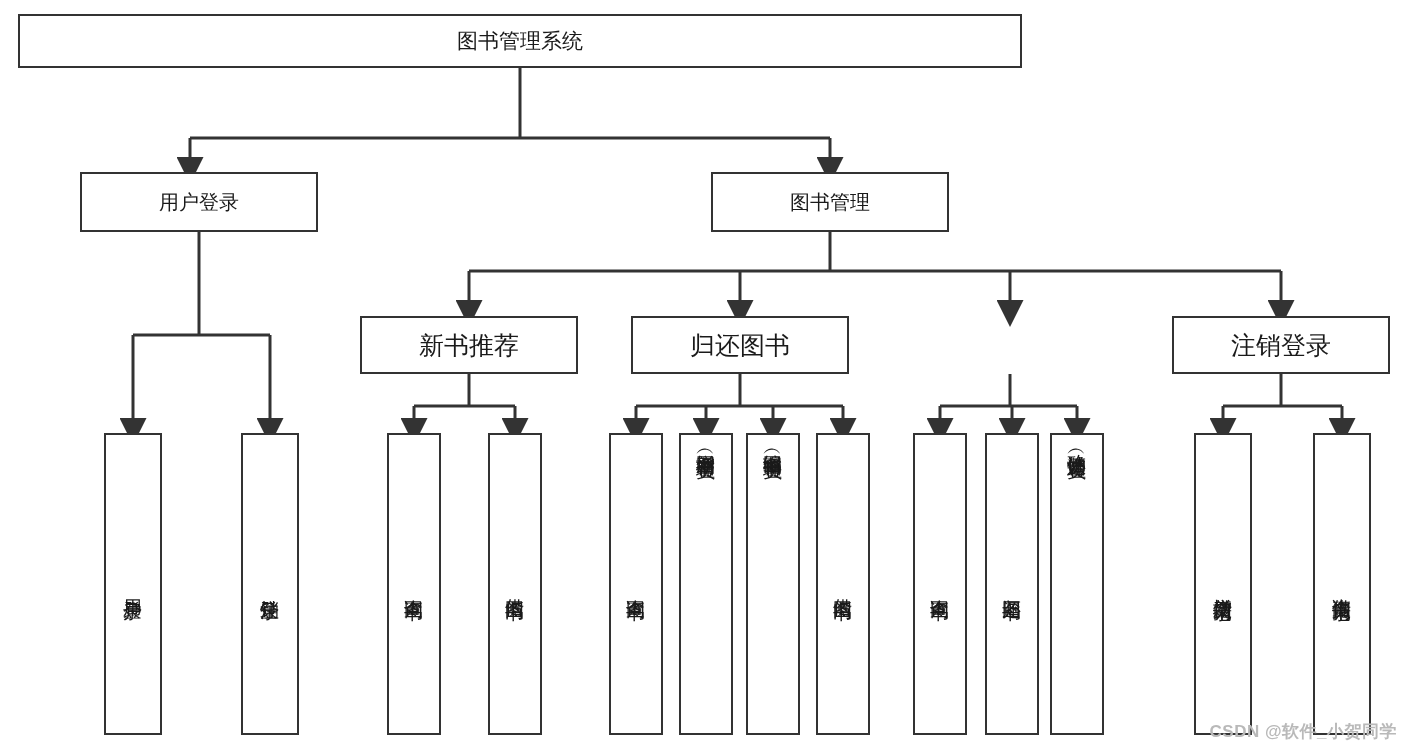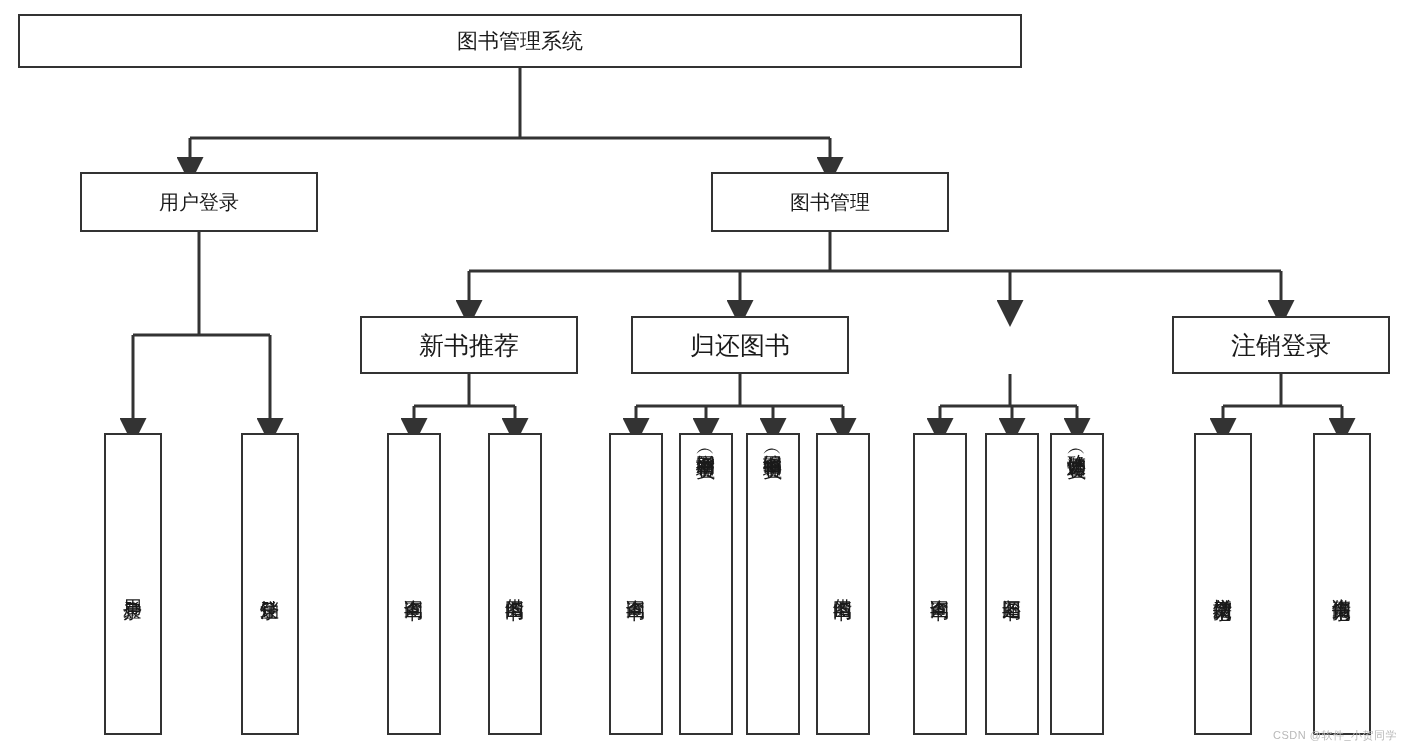--- a/index.html
+++ b/index.html
@@ -58,24 +58,25 @@
     white-space: nowrap;
     color: #1a1a1a;
   }
   .leaf.tall .vtext {
     font-size: 19px;
   }
   .watermark {
     position: absolute;
     right: 8px;
     bottom: 4px;
-    font-size: 11px;
+    font-size: 17px;
     color: #b9b9b9;
     white-space: nowrap;
     letter-spacing: 0.5px;
+    font-weight: bold;
   }
 </style>
 </head>
 <body>
 
 <div id="canvas">
 
   <svg id="wires" viewBox="0 0 1405 747">
     <defs>
       <marker id="arrow" markerWidth="9" markerHeight="9" refX="1" refY="4.5" orient="auto" markerUnits="strokeWidth">

